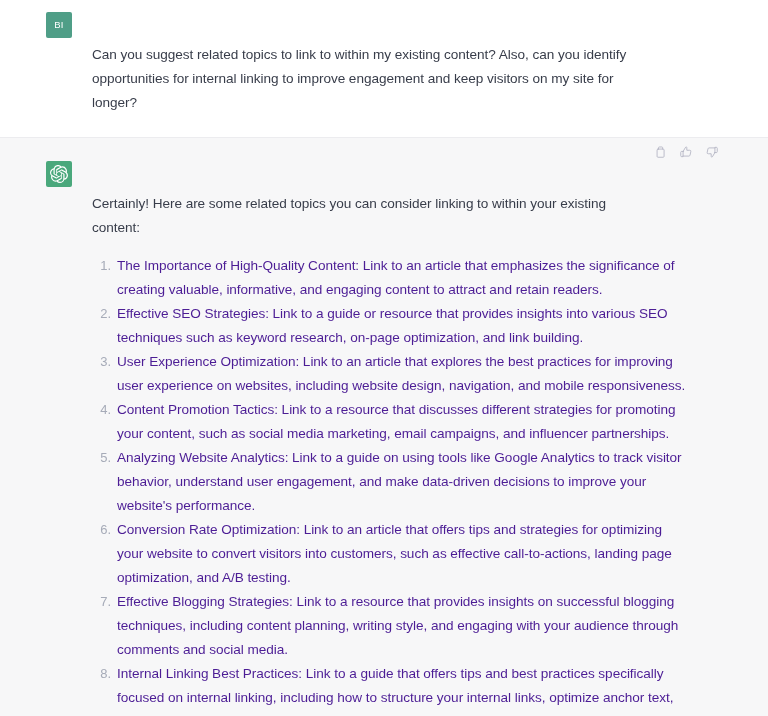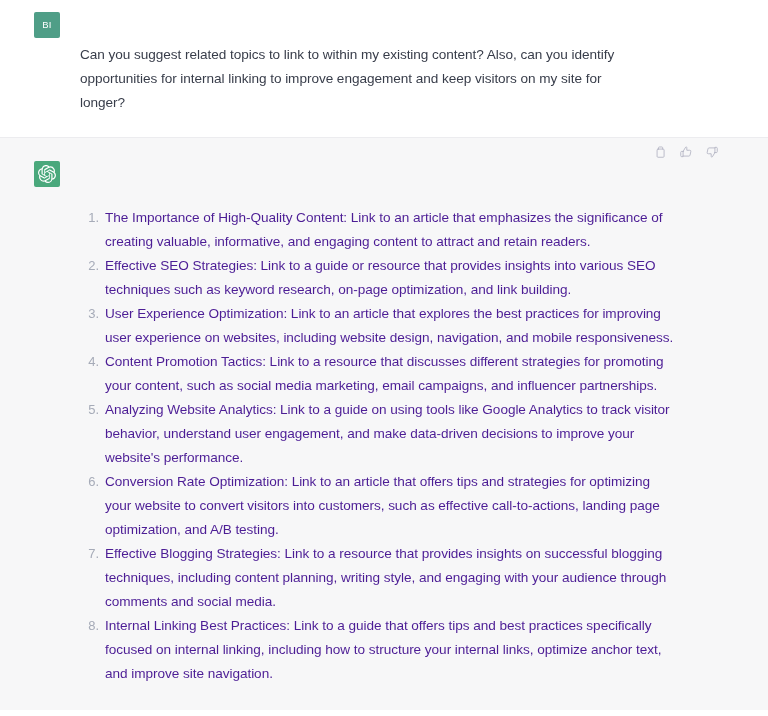--- a/index.html
+++ b/index.html
@@ -46,21 +46,21 @@
 
   .message.assistant {
     background: #f7f7f8;
     padding: 22px 0 24px 0;
   }
 
   .msg-inner {
     position: relative;
     display: flex;
     align-items: flex-start;
-    padding-left: 34px;
+    padding-left: 46px;
     padding-right: 52px;
   }
 
   .avatar {
     flex: 0 0 auto;
     width: 26px;
     height: 26px;
     border-radius: 2px;
     margin-top: 1px;
     display: flex;
@@ -216,20 +216,21 @@
     </div>
 
     <div class="msg-inner">
       <div class="avatar bot-avatar">
         <svg viewBox="0 0 24 24" aria-hidden="true">
           <path fill="#ffffff" d="M22.28 9.82a5.98 5.98 0 0 0-.52-4.91 6.05 6.05 0 0 0-6.51-2.9A6.06 6.06 0 0 0 4.98 4.18a5.98 5.98 0 0 0-3.99 2.9 6.05 6.05 0 0 0 .74 7.1 5.98 5.98 0 0 0 .51 4.91 6.05 6.05 0 0 0 6.52 2.9A5.98 5.98 0 0 0 13.26 24a6.06 6.06 0 0 0 5.77-4.21 5.99 5.99 0 0 0 4-2.9 6.06 6.06 0 0 0-.75-7.07zM13.26 22.43a4.48 4.48 0 0 1-2.88-1.04l.14-.08 4.78-2.76a.79.79 0 0 0 .39-.68v-6.74l2.02 1.17a.07.07 0 0 1 .04.05v5.58a4.5 4.5 0 0 1-4.49 4.5zM3.6 18.3a4.47 4.47 0 0 1-.53-3l.14.09 4.78 2.76a.77.77 0 0 0 .78 0l5.84-3.37v2.33a.08.08 0 0 1-.03.06L9.74 19.95a4.5 4.5 0 0 1-6.14-1.64zM2.34 7.9a4.49 4.49 0 0 1 2.35-1.97V11.6a.77.77 0 0 0 .38.68l5.81 3.35-2.02 1.17a.08.08 0 0 1-.07 0l-4.83-2.79A4.5 4.5 0 0 1 2.34 7.9zm16.6 3.86l-5.83-3.4L15.12 7.2a.08.08 0 0 1 .07 0l4.83 2.79a4.49 4.49 0 0 1-.68 8.1v-5.66a.79.79 0 0 0-.4-.67zm2.01-3.02l-.14-.09-4.77-2.78a.78.78 0 0 0-.79 0L9.42 9.24V6.9a.07.07 0 0 1 .03-.06l4.83-2.79a4.49 4.49 0 0 1 6.67 4.65zM8.32 12.87L6.3 11.7a.08.08 0 0 1-.04-.06V6.07a4.49 4.49 0 0 1 7.37-3.45l-.14.08L8.7 5.46a.79.79 0 0 0-.39.68zm1.1-2.37l2.6-1.5 2.61 1.5v3l-2.6 1.5-2.6-1.5z"></path>
         </svg>
       </div>
 
       <div class="msg-body">
+        <p class="para intro">Certainly! Here are some related topics you can consider linking to within your existing content:</p>
 
         <ol class="topic-list">
           <li>The Importance of High-Quality Content: Link to an article that emphasizes the significance of creating valuable, informative, and engaging content to attract and retain readers.</li>
           <li>Effective SEO Strategies: Link to a guide or resource that provides insights into various SEO techniques such as keyword research, on-page optimization, and link building.</li>
           <li>User Experience Optimization: Link to an article that explores the best practices for improving user experience on websites, including website design, navigation, and mobile responsiveness.</li>
           <li>Content Promotion Tactics: Link to a resource that discusses different strategies for promoting your content, such as social media marketing, email campaigns, and influencer partnerships.</li>
           <li>Analyzing Website Analytics: Link to a guide on using tools like Google Analytics to track visitor behavior, understand user engagement, and make data-driven decisions to improve your website's performance.</li>
           <li>Conversion Rate Optimization: Link to an article that offers tips and strategies for optimizing your website to convert visitors into customers, such as effective call-to-actions, landing page optimization, and A/B testing.</li>
           <li>Effective Blogging Strategies: Link to a resource that provides insights on successful blogging techniques, including content planning, writing style, and engaging with your audience through comments and social media.</li>
           <li>Internal Linking Best Practices: Link to a guide that offers tips and best practices specifically focused on internal linking, including how to structure your internal links, optimize anchor text, and improve site navigation.</li>

